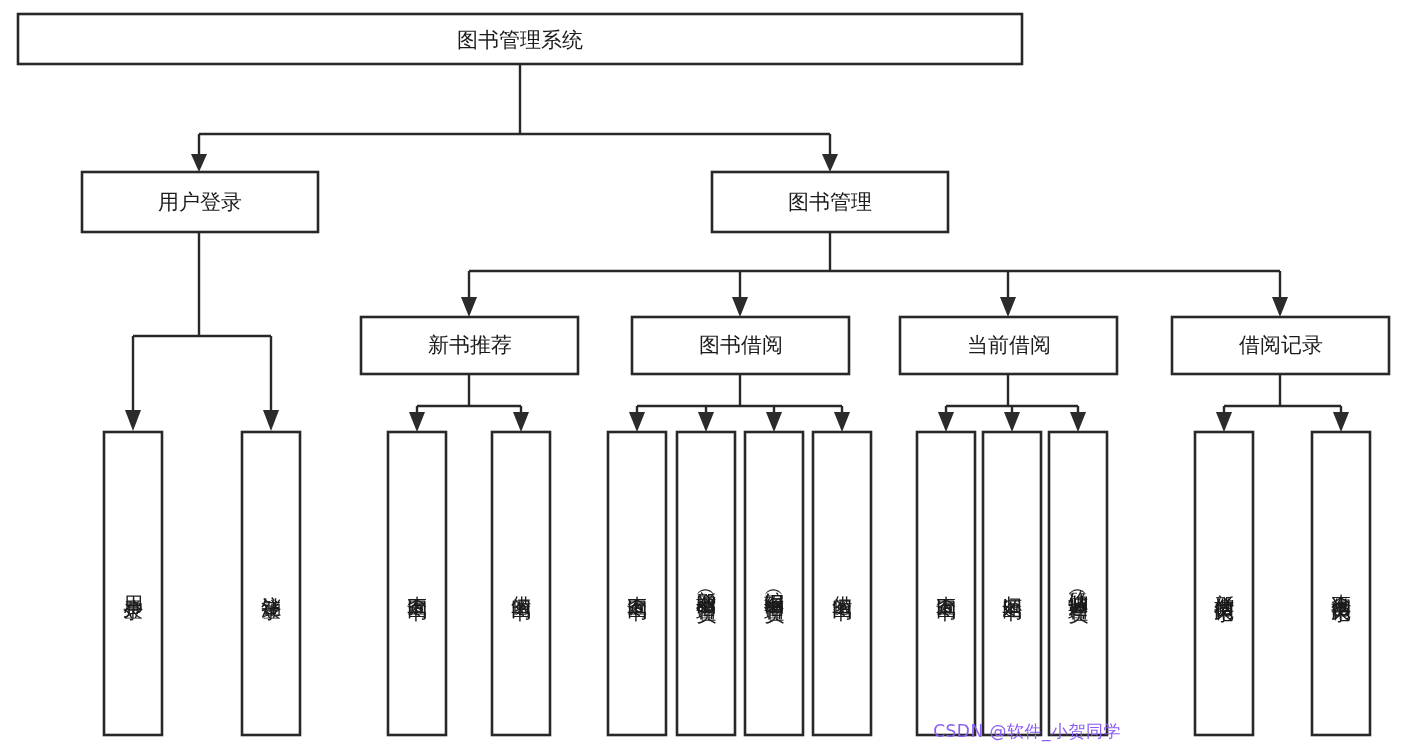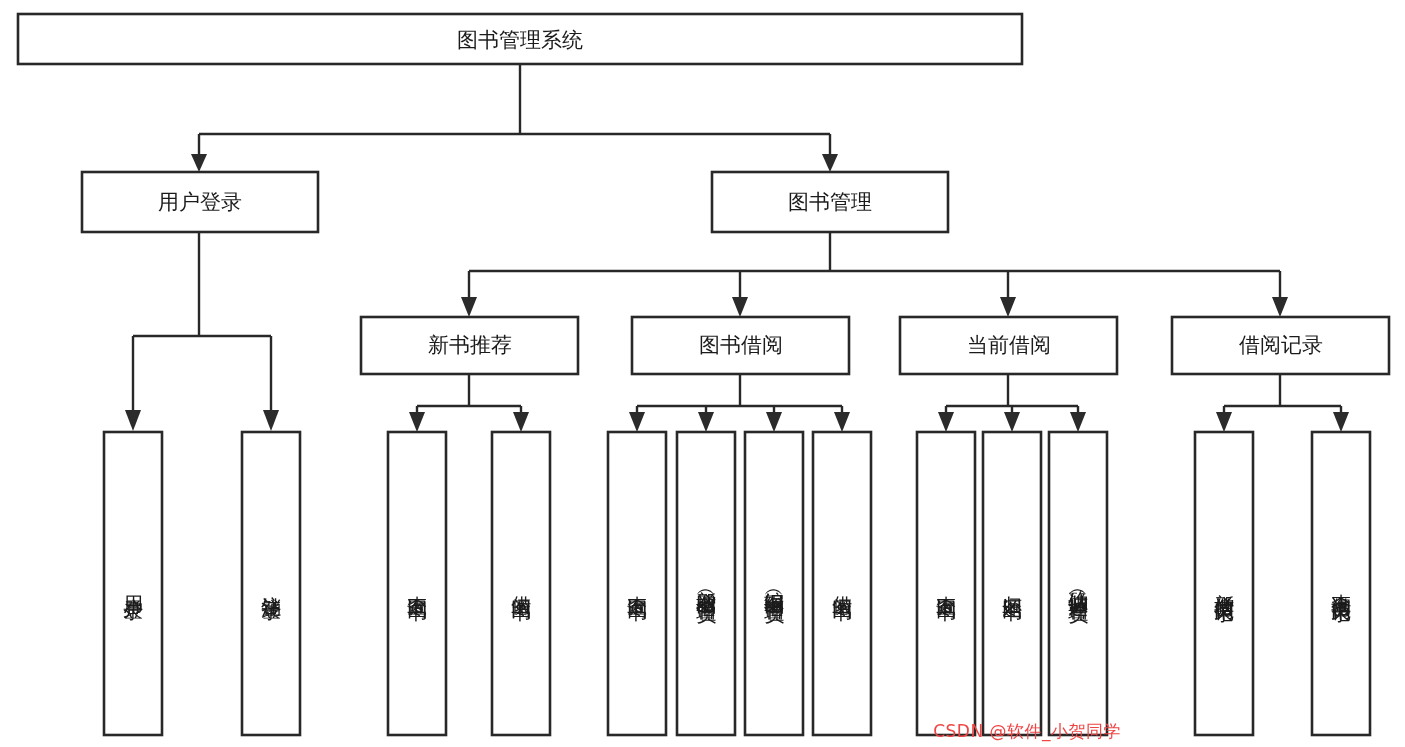--- a/index.html
+++ b/index.html
@@ -65,21 +65,21 @@
     text-align: center;
     white-space: pre;
     pointer-events: none;
   }
   .watermark {
     position: absolute;
     right: 8px;
     bottom: 4px;
     font-family: "DejaVu Sans", "Liberation Sans", sans-serif;
     font-size: 17px;
-    color: #ef4444;
+    color: #8b5cf6;
     letter-spacing: 0.5px;
     white-space: nowrap;
   }
 </style>
 </head>
 <body>
 
 <div id="diagram-root">
 
   <svg id="tree-svg" viewBox="0 0 1405 747">

